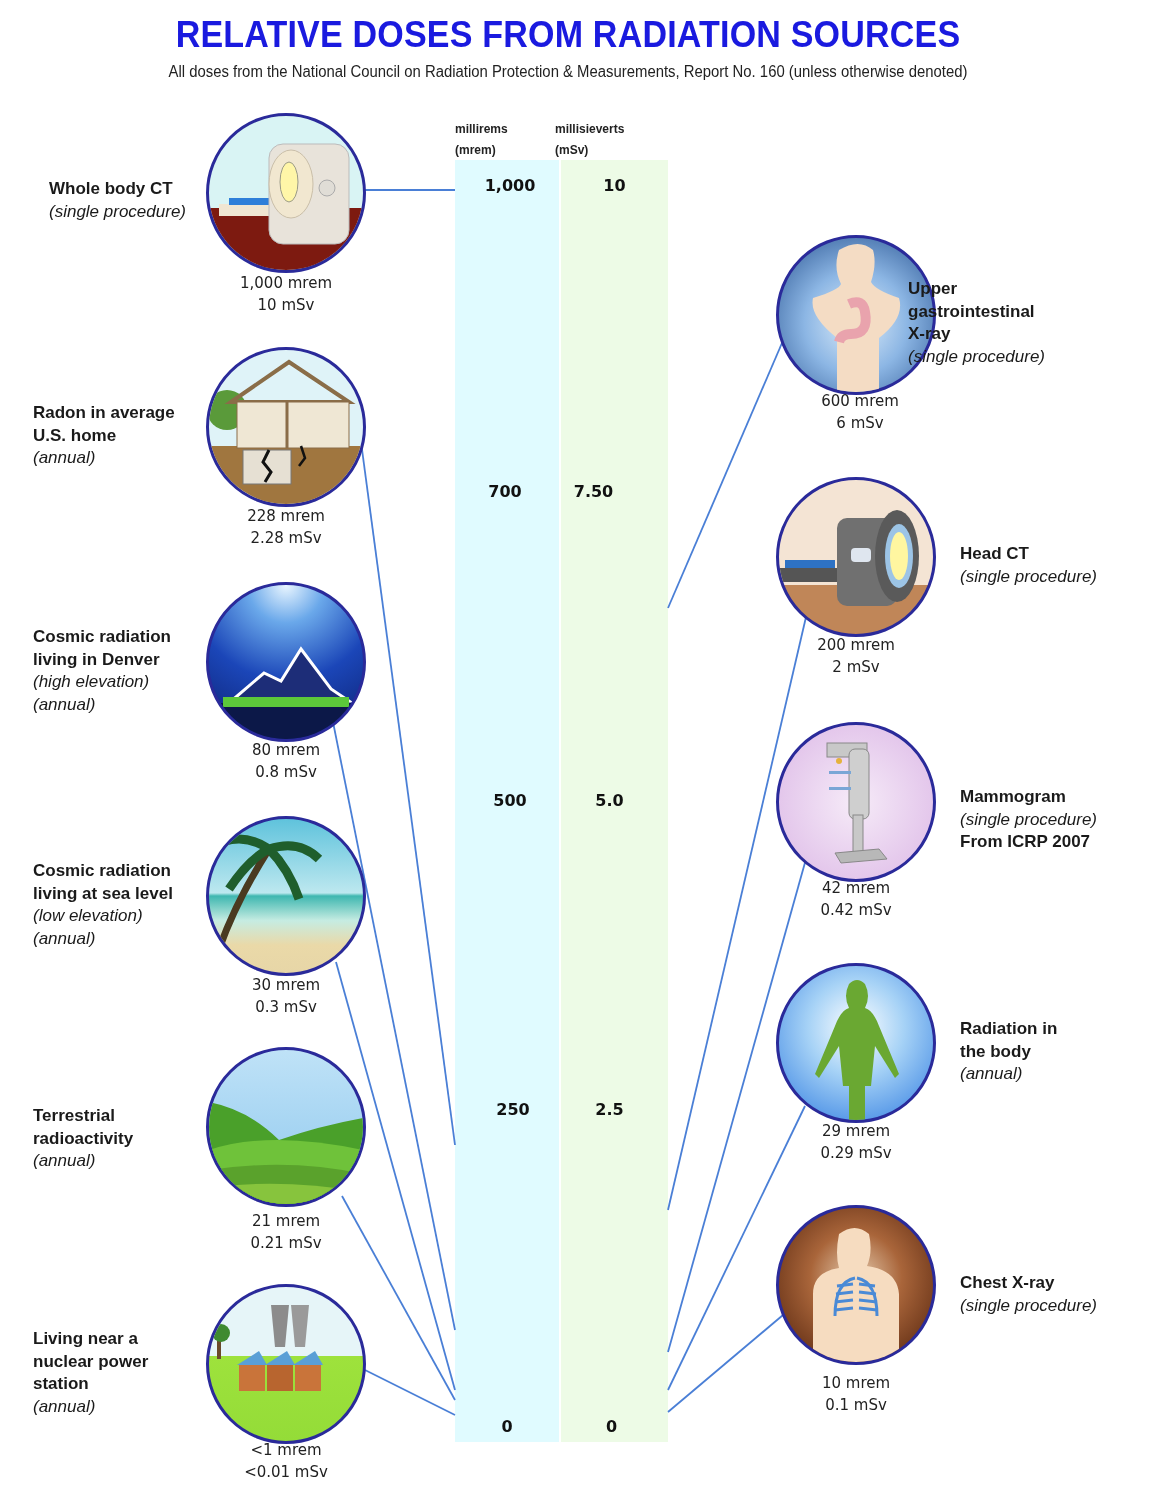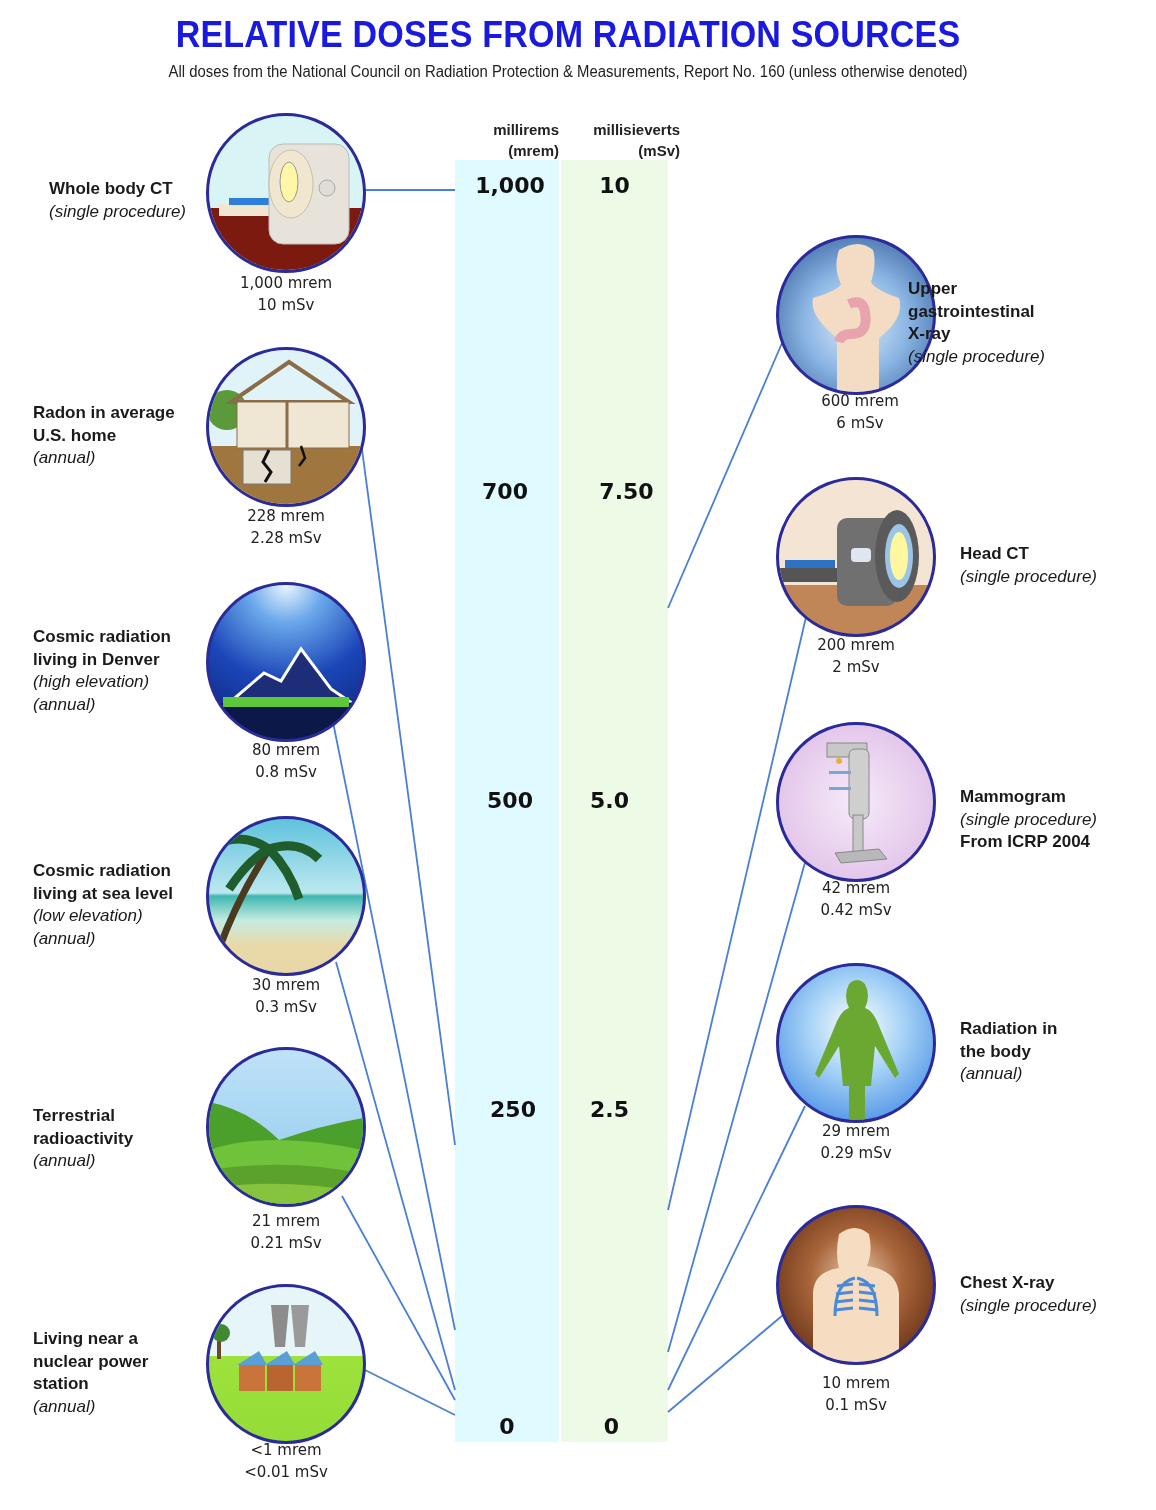--- a/index.html
+++ b/index.html
@@ -14,28 +14,28 @@
     .subtitle {
       position: absolute; left: 0; top: 63px; width: 1136px; text-align: center;
       font-size: 16px; color: #222; transform: scaleX(0.93); transform-origin: center;
     }
 
     
     .col { position: absolute; top: 160px; height: 1282px; }
     .col-mrem { left: 455px; width: 104px; background: #e0fbff; }
     .col-msv  { left: 561px; width: 107px; background: #edfbe6; }
     .col-head {
-      position: absolute; top: 119px; text-align: right; font-weight: bold;
-      font-size: 15px; line-height: 21px; color: #222;
+      position: absolute; top: 119px; text-align: left; font-weight: bold;
+      font-size: 12px; line-height: 21px; color: #222;
     }
     .col-head.mrem { left: 455px; width: 104px; }
     .col-head.msv  { left: 555px; width: 125px; }
     .tick {
       position: absolute; font-family: "DejaVu Sans", sans-serif; font-weight: bold;
-      font-size: 22px; color: #111; text-align: center; transform: translateY(-50%);
+      font-size: 16px; color: #111; text-align: center; transform: translateY(-50%);
     }
     .tick.mrem { left: 455px; width: 110px; }
     .tick.msv  { left: 561px; width: 107px; }
 
     
     .connectors { position: absolute; left: 0; top: 0; width: 1156px; height: 1510px; pointer-events: none; }
 
     
     .circle {
       position: absolute; width: 160px; height: 160px; border-radius: 50%;
@@ -63,21 +63,21 @@
   <div>(mrem)</div>
 </div>
 <div class="col-head msv">
   <div>millisieverts</div>
   <div>(mSv)</div>
 </div>
 
 <div class="tick mrem" style="top:185px">1,000</div>
 <div class="tick msv" style="top:185px">10</div>
 <div class="tick mrem" style="top:491px; left:450px">700</div>
-<div class="tick msv" style="top:491px; left:573px">7.50</div>
+<div class="tick msv" style="top:491px; left:540px">7.50</div>
 <div class="tick mrem" style="top:800px">500</div>
 <div class="tick msv" style="top:800px; left:556px">5.0</div>
 <div class="tick mrem" style="top:1109px; left:458px">250</div>
 <div class="tick msv" style="top:1109px; left:556px">2.5</div>
 <div class="tick mrem" style="top:1426px; left:452px">0</div>
 <div class="tick msv" style="top:1426px; left:558px">0</div>
 
 <svg class="connectors" viewBox="0 0 1156 1510">
   <g stroke="#4a7fd6" stroke-width="1.8" fill="none">
     <line x1="363" y1="190" x2="455" y2="190"></line>
@@ -265,21 +265,21 @@
     <circle cx="60" cy="36" r="3" fill="#e5b23c"></circle>
   </svg>
 </div>
 <div class="dose" style="left:776px; top:877px;">
   <div>42 mrem</div>
   <div>0.42 mSv</div>
 </div>
 <div class="label" style="left:960px; top:786px;">
   <span class="b">Mammogram</span>
   <span class="i">(single procedure)</span>
-  <span class="b">From ICRP 2004</span>
+  <span class="b">From ICRP 2007</span>
 </div>
 
 <div class="circle" style="left:776px; top:963px; background:radial-gradient(circle at 50% 40%, #ffffff 0%, #a6d2f6 40%, #2d7ae0 100%);">
   <svg width="154" height="154" viewBox="0 0 154 154">
     <path d="M70 154 L70 120 L64 120 L60 80 L40 112 L36 108 L56 60 Q62 44 70 42 Q64 30 70 18 Q78 10 86 18 Q92 30 86 42 Q94 44 100 60 L120 108 L116 112 L96 80 L92 120 L86 120 L86 154 Z" fill="#6aa832"></path>
   </svg>
 </div>
 <div class="dose" style="left:776px; top:1120px;">
   <div>29 mrem</div>
   <div>0.29 mSv</div>

